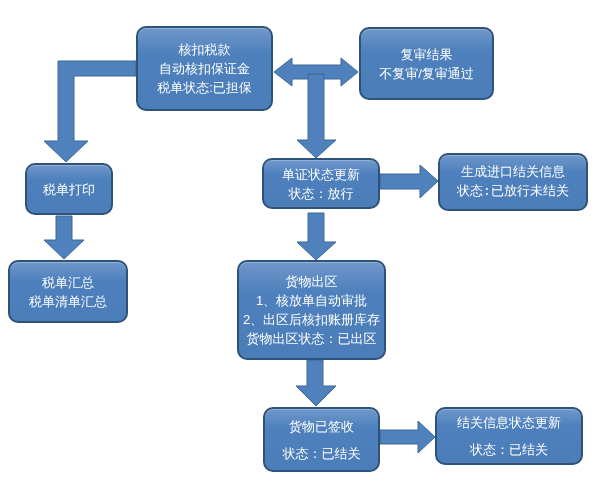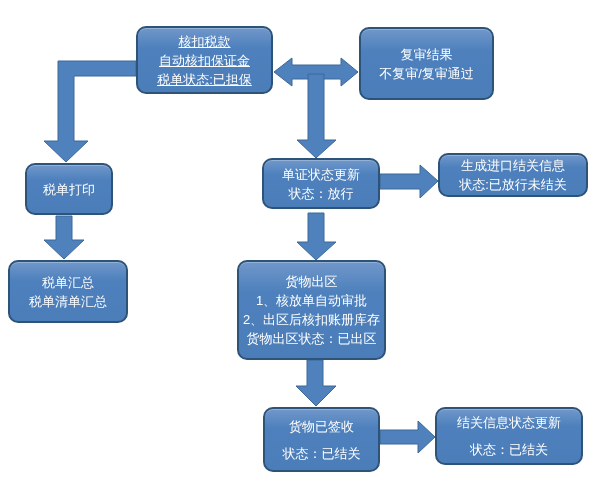--- a/index.html
+++ b/index.html
@@ -27,26 +27,26 @@
     flex-direction: column;
     align-items: center;
     justify-content: center;
     text-align: center;
     font-size: 13px;
     line-height: 19px;
     box-shadow: inset 0 1px 0 rgba(255,255,255,0.25);
   }
   .node span { display: block; white-space: nowrap; }
 
-  .n-deduct   { left: 136px; top: 26px;  width: 137px; height: 68px; text-decoration: underline; }
+  .n-deduct   { left: 136px; top: 26px;  width: 137px; height: 85px; }
   .n-review   { left: 359px; top: 27px;  width: 135px; height: 73px; justify-content: center; }
   .n-print    { left: 25px;  top: 163px; width: 88px;  height: 52px; }
   .n-summary  { left: 8px;   top: 260px; width: 120px; height: 63px; }
   .n-doc      { left: 262px; top: 158px; width: 118px; height: 51px; }
-  .n-genimp   { left: 438px; top: 153px; width: 150px; height: 44px; }
+  .n-genimp   { left: 438px; top: 153px; width: 150px; height: 58px; font-family: Liberation Mono, monospace; }
   .n-exit     { left: 237px; top: 260px; width: 149px; height: 100px; }
   .n-signed   { left: 263px; top: 407px; width: 117px; height: 65px; gap: 8px; }
   .n-closure  { left: 435px; top: 407px; width: 148px; height: 58px; gap: 8px; }
 
   .connector { fill: #4f81bd; stroke: #3c6899; stroke-width: 1; }
 </style>
 </head>
 <body>
 
 <div id="canvas">

